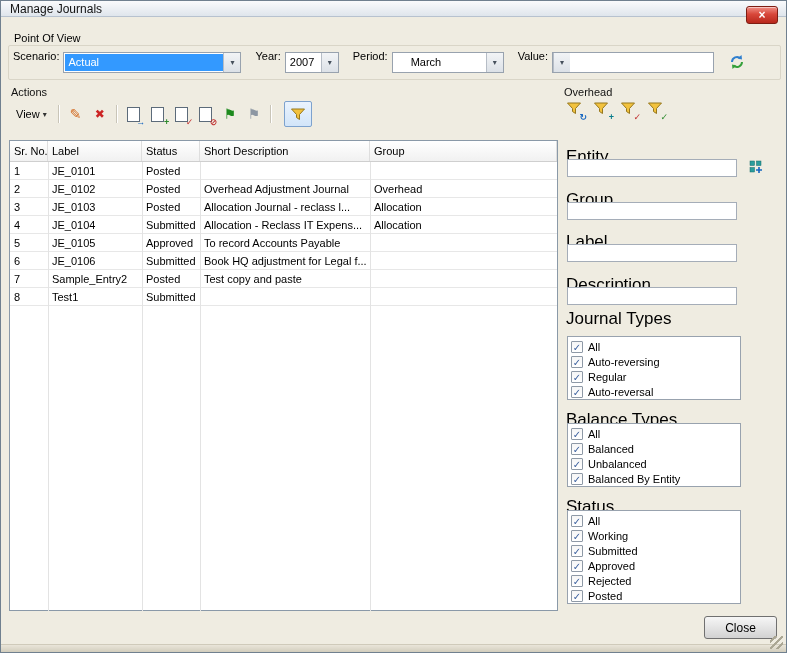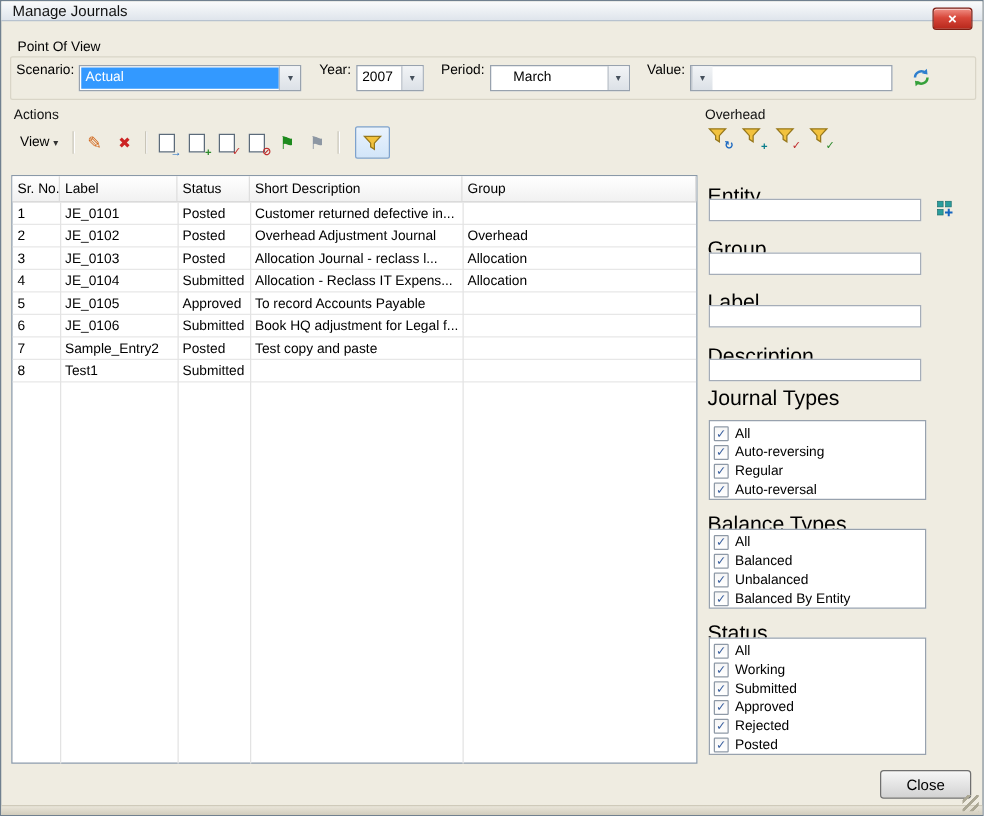--- a/index.html
+++ b/index.html
@@ -277,21 +277,20 @@
     </div>
     <div class="tbody">
       <div class="vline" style="left:38px;"></div>
       <div class="vline" style="left:132px;"></div>
       <div class="vline" style="left:190px;"></div>
       <div class="vline" style="left:360px;"></div>
     <div class="trow">
           <div class="tcell c0">1</div>
           <div class="tcell c1">JE_0101</div>
           <div class="tcell c2">Posted</div>
-          <div class="tcell c3">Customer returned defective in...</div>
           <div class="tcell c4"></div>
         </div>
         <div class="trow">
           <div class="tcell c0">2</div>
           <div class="tcell c1">JE_0102</div>
           <div class="tcell c2">Posted</div>
           <div class="tcell c3">Overhead Adjustment Journal</div>
           <div class="tcell c4">Overhead</div>
         </div>
         <div class="trow">

